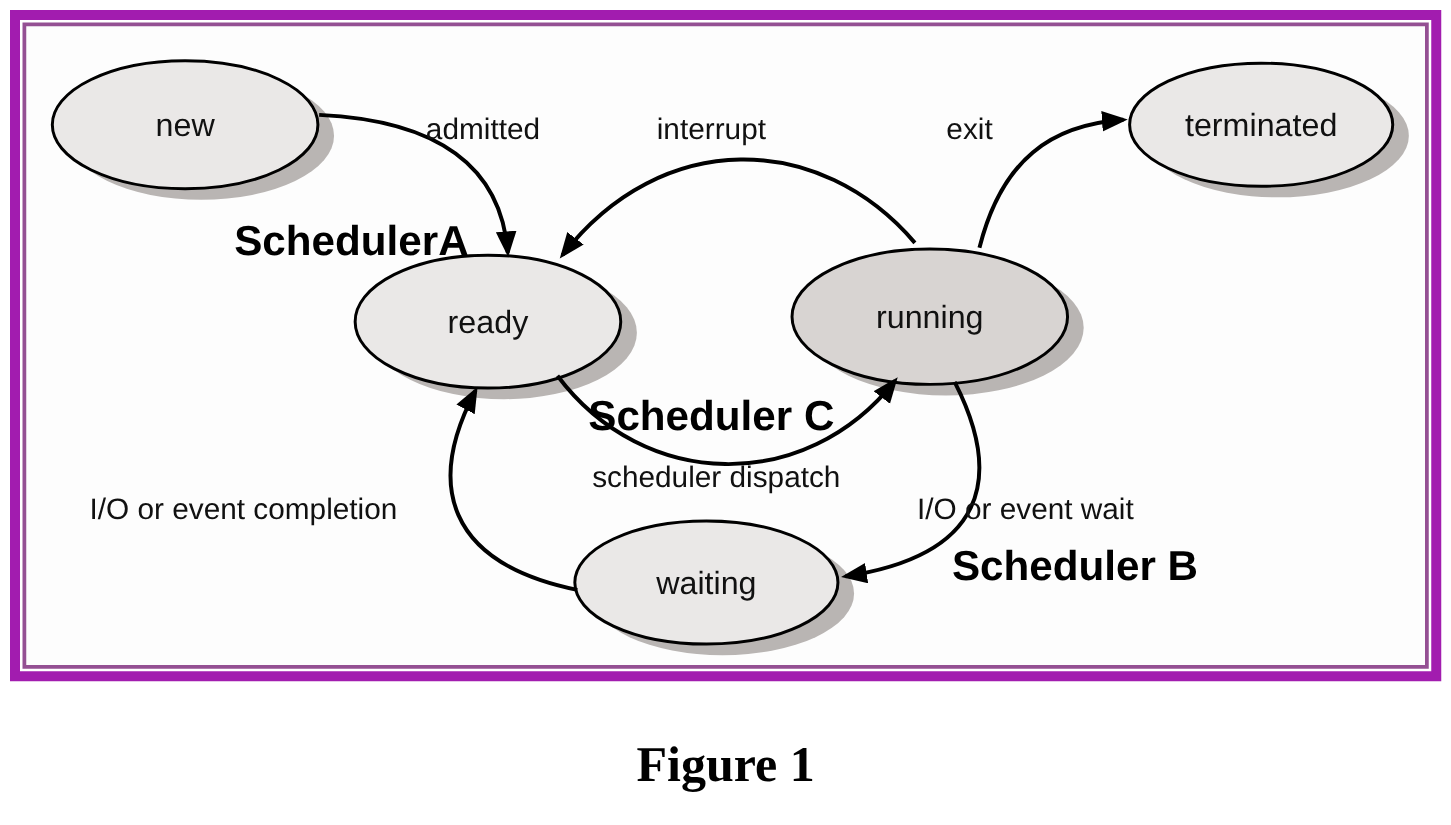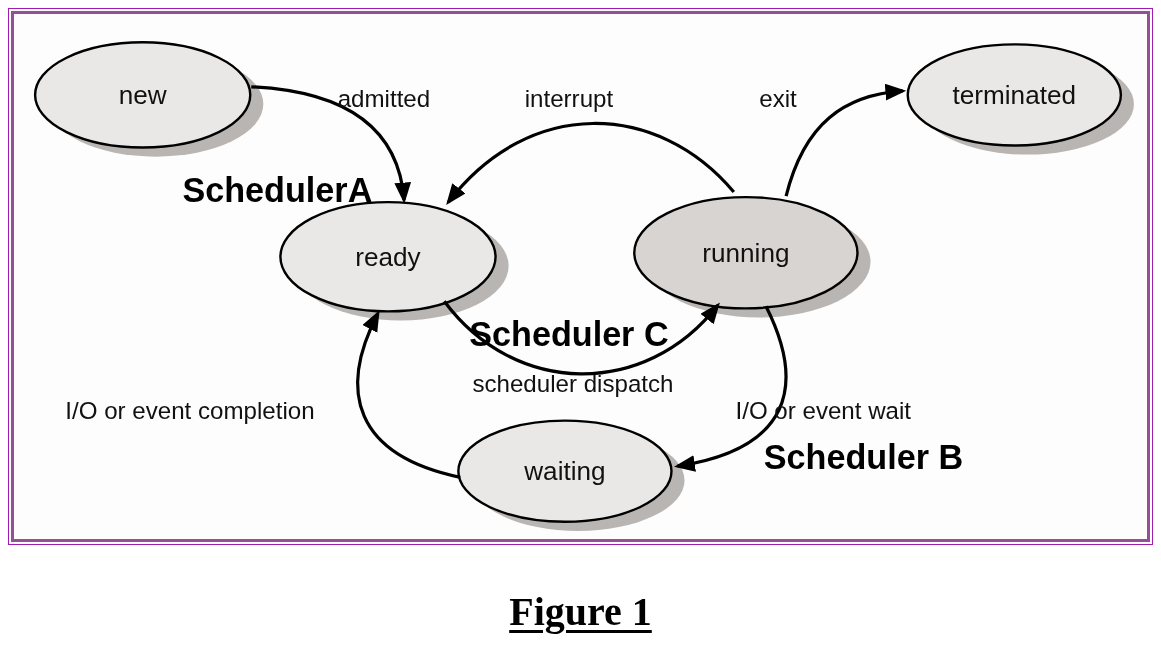--- a/index.html
+++ b/index.html
@@ -15,21 +15,21 @@
     font-family: "Liberation Sans", sans-serif;
     overflow: hidden;
   }
   .frame-outer {
     position: absolute;
     left: 8px;
     top: 8px;
     width: 1145px;
     height: 537px;
     box-sizing: border-box;
-    border: 1px solid #a21caf;
+    border: 8px solid #a21caf;
     padding: 2px;
     background: #ffffff;
   }
   .frame-inner {
     width: 100%;
     height: 100%;
     box-sizing: border-box;
     border: 3px solid #945093;
     background: #fdfdfd;
   }
@@ -66,21 +66,20 @@
     left: 0;
     top: 588px;
     width: 100%;
     text-align: center;
     font-family: "Liberation Serif", serif;
     font-size: 40px;
     font-weight: bold;
     color: #000000;
   }
   .caption span {
-    text-decoration: underline;
     text-decoration-thickness: 3px;
     text-underline-offset: 5px;
   }
 </style>
 </head>
 <body>
 
 <div class="page">
   <div class="frame-outer">
     <div class="frame-inner">

